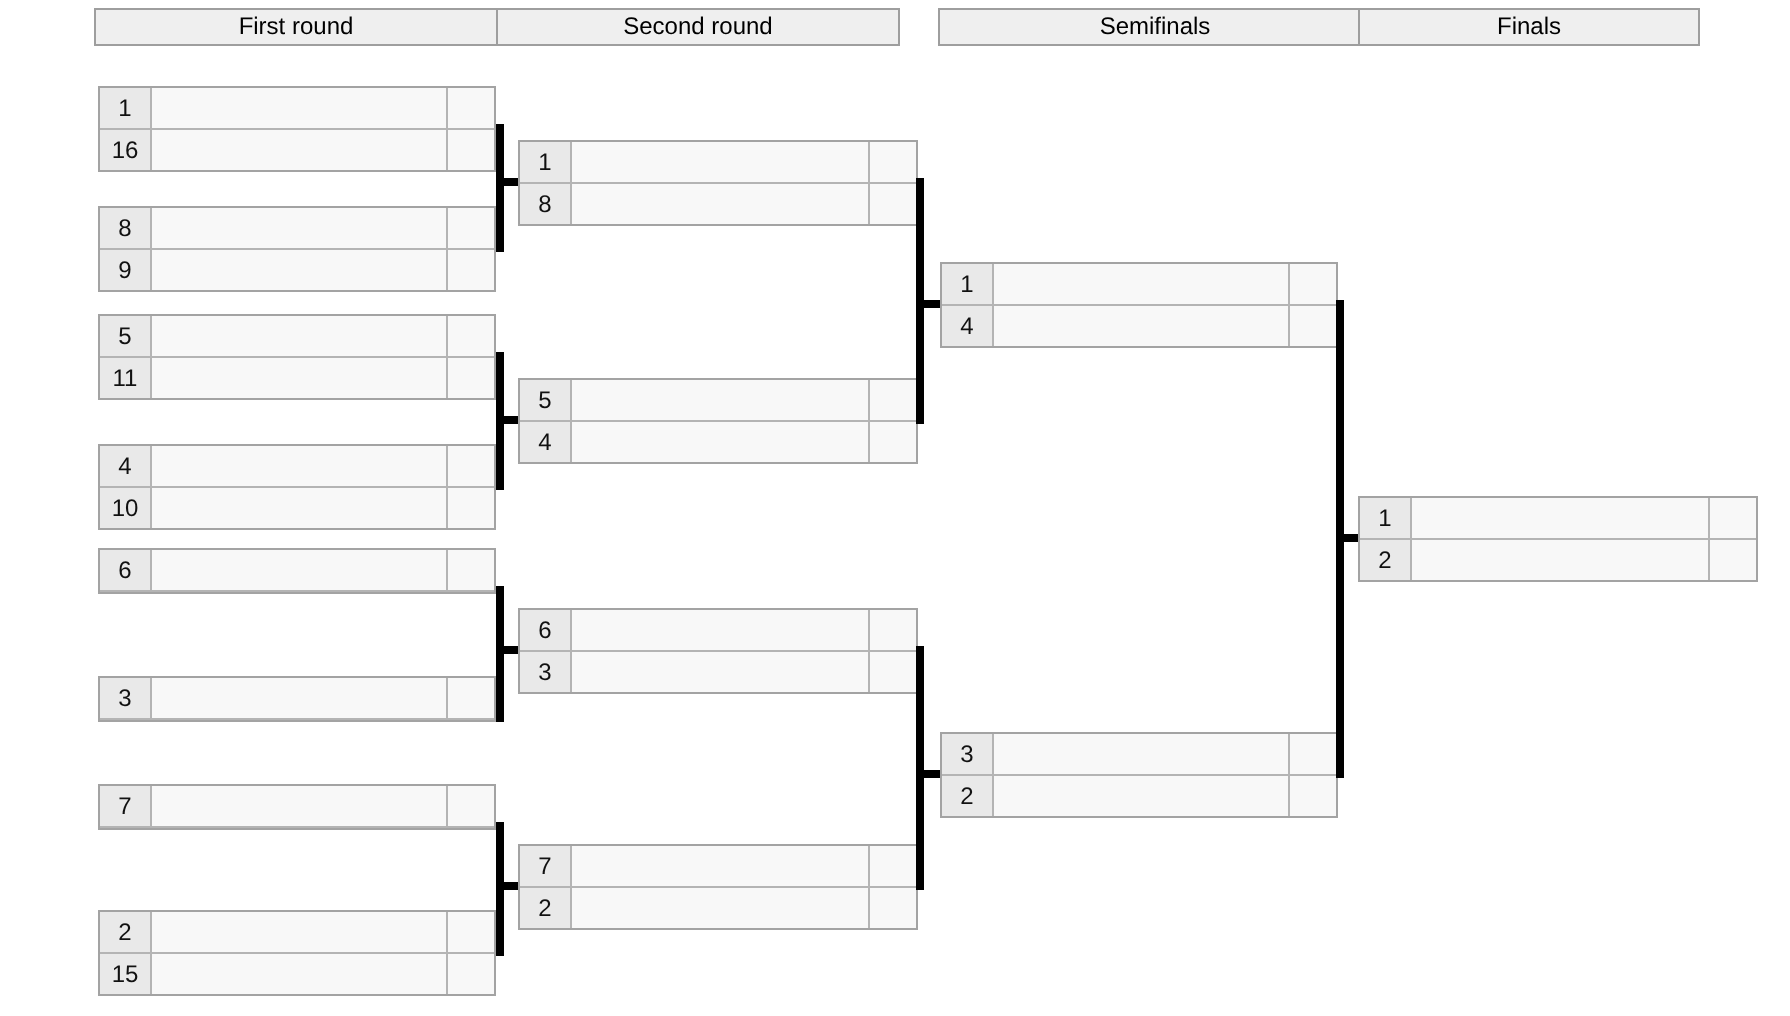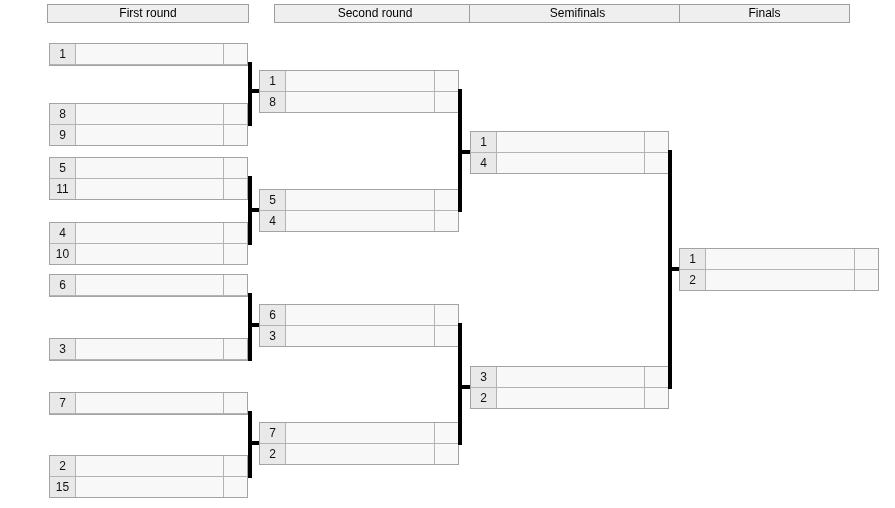--- a/index.html
+++ b/index.html
@@ -29,27 +29,32 @@
   .conn{position:absolute;background:#000;}
   .conn.v{width:4px;}
   .conn.h{height:4px;}
 </style>
 </head>
 <body>
 
 <div class="stage">
 
   <div class="round-header" style="left:18px;width:202px;">First round</div>
-  <div class="round-header" style="left:245px;width:202px;">Second round</div>
+  <div class="round-header" style="left:219px;width:202px;">Second round</div>
   <div class="round-header" style="left:440px;width:217px;">Semifinals</div>
   <div class="round-header" style="left:650px;width:171px;">Finals</div>
 
   <div class="match" style="left:20px;top:43px;width:197px;">
     <div class="row top">
       <div class="seed">1</div>
+      <div class="name"></div>
+      <div class="score"></div>
+    </div>
+    <div class="row">
+      <div class="seed">16</div>
       <div class="name"></div>
       <div class="score"></div>
     </div>
   </div>
 
   <div class="match" style="left:20px;top:103px;width:197px;">
     <div class="row top">
       <div class="seed">8</div>
       <div class="name"></div>
       <div class="score"></div>

